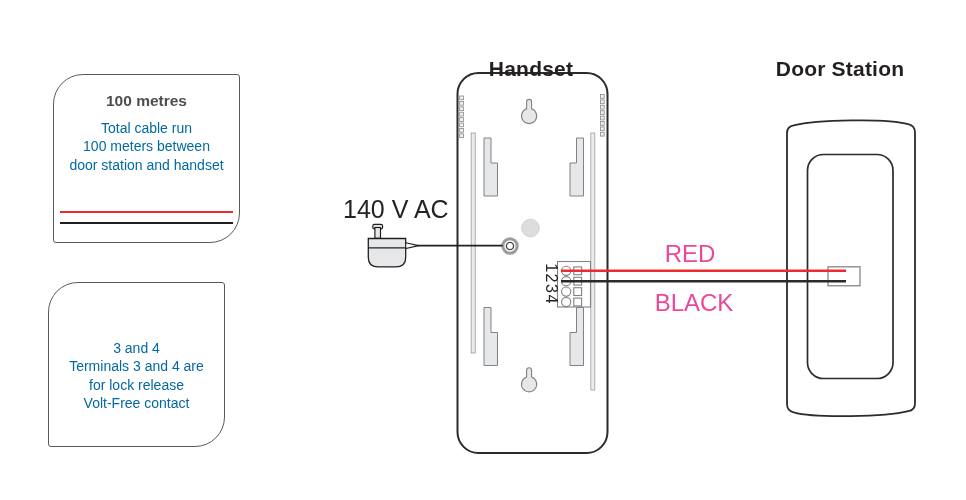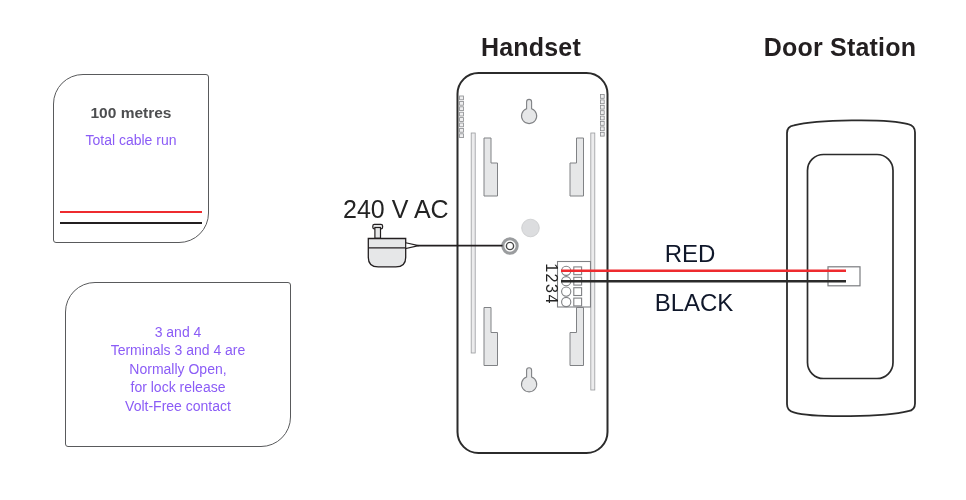--- a/index.html
+++ b/index.html
@@ -2,43 +2,44 @@
 <html><head>
 <meta charset="utf-8">
 <style>
   html,body{margin:0;padding:0;background:#fff;}
   .canvas{
     position:relative;width:966px;height:500px;background:#ffffff;overflow:hidden;
     font-family:"Liberation Sans", sans-serif;
   }
   .canvas svg{position:absolute;left:0;top:0;}
   .dev-title{
-    position:absolute;text-align:center;font-size:25px;font-weight:bold;color:#231f20;
+    position:absolute;text-align:center;font-size:21px;font-weight:bold;color:#231f20;
     letter-spacing:0.2px;
+    margin-top:24px;
   }
   .power-label{
     position:absolute;left:343px;top:195px;font-size:25px;color:#232323;white-space:pre;
   }
   .wire-word{
-    position:absolute;font-size:24px;color:#0f172a;text-align:center;width:90px;
+    position:absolute;font-size:24px;color:#ec4899;text-align:center;width:90px;
   }
   .wire-word.red-word{left:645px;top:240px;}
   .wire-word.black-word{left:649px;top:289px;}
   .terminal-numbers{
     position:absolute;left:551px;top:284px;font-size:16px;letter-spacing:1.5px;color:#232323;
     transform:translate(-50%,-50%) rotate(90deg);white-space:nowrap;
   }
   .note-box{
     position:absolute;background:#fff;border:1.6px solid #595a5c;
     border-radius:30px 3px 30px 3px;box-sizing:border-box;text-align:center;
   }
-  .note-box-1{left:53px;top:74px;width:156px;height:169px;padding-top:28px;}
-  .note-box-2{left:48px;top:282px;width:226px;height:165px;padding-top:40px;margin-left:17px;}
+  .note-box-1{left:53px;top:74px;width:187px;height:169px;padding-top:16px;}
+  .note-box-2{left:48px;top:282px;width:177px;height:165px;padding-top:56px;}
   .note-title{font-size:15.5px;font-weight:bold;color:#4d4e50;line-height:20px;margin-bottom:8px;}
-  .note-line{font-size:14px;color:#8b5cf6;line-height:18.4px;}
+  .note-line{font-size:14px;color:#0369a1;line-height:18.4px;}
   .rule{position:absolute;left:6px;right:6px;height:2px;}
   .rule-red{top:136px;background:#ee2b2f;}
   .rule-black{top:147px;background:#231f20;}
 </style>
 </head>
 <body>
 
 <div class="canvas">
 
   <svg width="966" height="500" viewBox="0 0 966 500">
@@ -121,33 +122,34 @@
 
     <g fill="none">
       <line x1="561" y1="270.8" x2="846" y2="270.8" stroke="#ee2b2f" stroke-width="2.4"></line>
       <line x1="561" y1="281.2" x2="846" y2="281.2" stroke="#2b2b2b" stroke-width="2.4"></line>
     </g>
   </svg>
 
   <div class="dev-title" style="left:431px;top:33px;width:200px">Handset</div>
   <div class="dev-title" style="left:740px;top:33px;width:200px">Door Station</div>
 
-  <div class="power-label">240 V AC</div>
+  <div class="power-label">140 V AC</div>
   <div class="wire-word red-word">RED</div>
   <div class="wire-word black-word">BLACK</div>
   <div class="terminal-numbers">1234</div>
 
   <div class="note-box note-box-1">
     <div class="note-title">100 metres</div>
     <div class="note-line">Total cable run</div>
+    <div class="note-line">100 meters between</div>
+    <div class="note-line">door station and handset</div>
     <div class="rule rule-red"></div>
     <div class="rule rule-black"></div>
   </div>
 
   <div class="note-box note-box-2">
     <div class="note-line">3 and 4</div>
     <div class="note-line">Terminals 3 and 4 are</div>
-    <div class="note-line">Normally Open,</div>
     <div class="note-line">for lock release</div>
     <div class="note-line">Volt-Free contact</div>
   </div>
 
 </div>
 
 </body></html>

